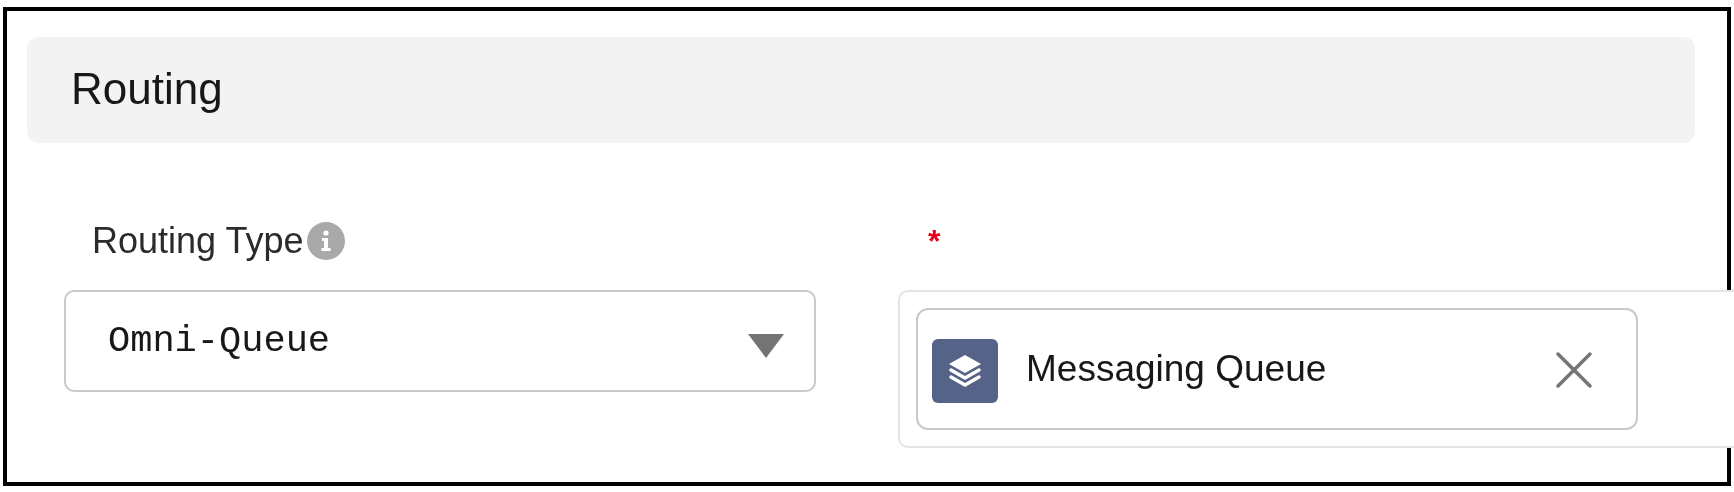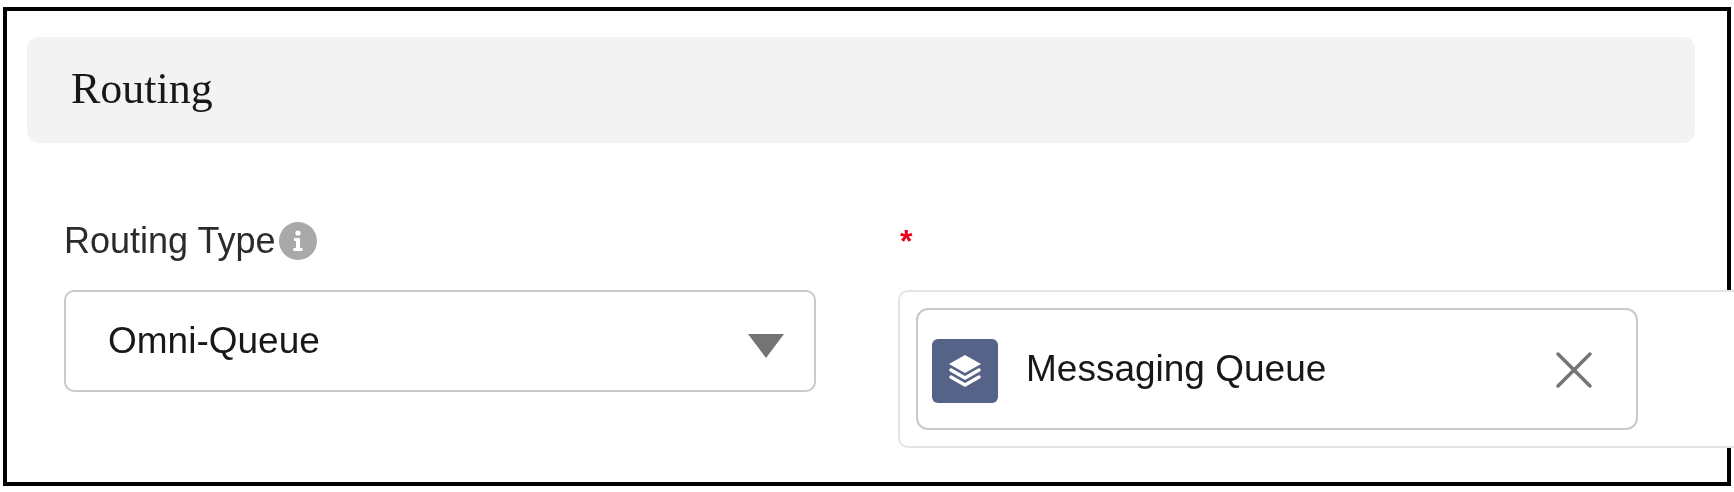--- a/index.html
+++ b/index.html
@@ -1,30 +1,30 @@
 <!DOCTYPE html>
 <html><head>
 <meta charset="utf-8">
 <style>
   html, body { margin: 0; padding: 0; background: #ffffff; }
   body { width: 1734px; height: 492px; position: relative; overflow: hidden;
          font-family: "Liberation Sans", "DejaVu Sans", sans-serif; color: #181818; }
   .frame { position: absolute; left: 3px; top: 7px; width: 1720px; height: 471px;
            border: 4px solid #000; background: #fff; box-sizing: content-box; }
   .section-header { position: absolute; left: 20px; top: 26px; width: 1668px; height: 106px;
-                    background: #f3f3f3; border-radius: 12px; font-family: Liberation Serif, serif; }
+                    background: #f3f3f3; border-radius: 12px; }
   .section-title { position: absolute; left: 44px; top: 24px; font-size: 44px; line-height: 56px;
                    color: #181818; font-weight: 400; }
-  .field-label { position: absolute; font-size: 36px; line-height: 44px; color: #2b2b2b; }
+  .field-label { position: absolute; font-size: 36px; line-height: 44px; color: #2b2b2b; margin-left: 28px; }
   .label-routing { left: 57px; top: 208px; display: flex; align-items: center; }
   .info-icon { display: inline-block; width: 38px; height: 38px; border-radius: 50%;
                background: #a9a9a9; margin-left: 4px; position: relative; }
   .info-icon svg { position: absolute; left: 0; top: 0; }
   .select { position: absolute; left: 57px; top: 279px; width: 752px; height: 102px;
-            border: 2px solid #c9c9c9; border-radius: 10px; background: #fff; box-sizing: border-box; }
+            border: 2px solid #c9c9c9; border-radius: 10px; background: #fff; box-sizing: border-box; font-family: Liberation Mono, monospace; }
   .select-value { position: absolute; left: 42px; top: 26px; font-size: 37px; line-height: 46px; color: #181818; }
   .select-caret { position: absolute; right: 30px; top: 42px; width: 0; height: 0;
                   border-left: 18px solid transparent; border-right: 18px solid transparent;
                   border-top: 24px solid #747474; }
   .label-queue { left: 893px; top: 208px; display: flex; align-items: center; }
   .required-asterisk { color: #ea001e; font-size: 32px; font-weight: 700; margin-right: 8px; line-height: 44px; }
   .lookup-outer { position: absolute; left: 891px; top: 279px; width: 893px; height: 158px;
                   border: 2px solid #e5e5e5; border-radius: 10px; background: #fff; box-sizing: border-box; }
   .lookup-pill { position: absolute; left: 16px; top: 16px; width: 722px; height: 122px;
                  border: 2px solid #c9c9c9; border-radius: 12px; background: #fff; box-sizing: border-box; }

